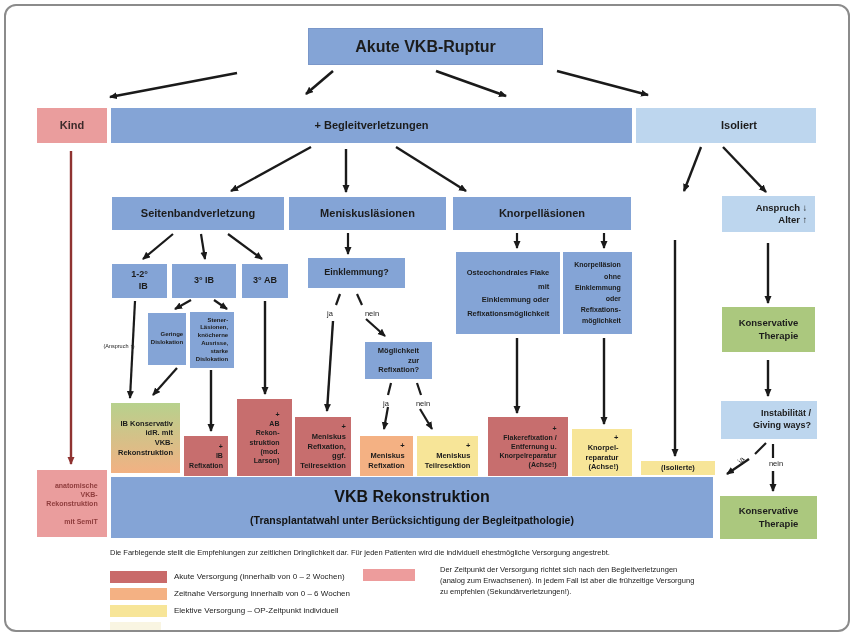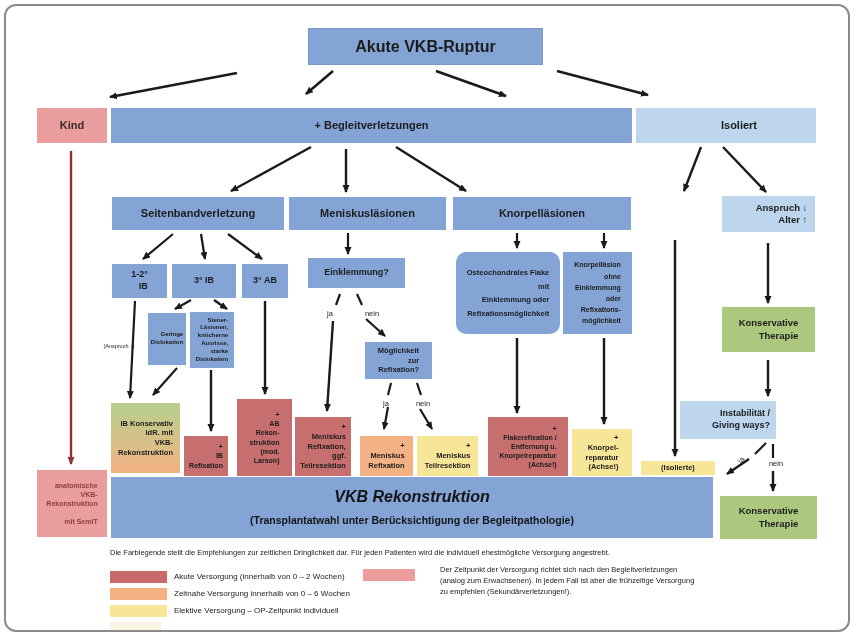--- a/index.html
+++ b/index.html
@@ -25,28 +25,28 @@
   .green     { background:#abc87e; }
   .gradient  { background:linear-gradient(180deg,#b7d18d 0%, #f2b183 100%); }
   .titlebox  { border:1px solid #7a97c9; }
   .fs6  { font-size:6px;   line-height:1.3; }
   .fs7  { font-size:7px;   line-height:1.3; }
   .fs75 { font-size:7.5px; line-height:1.3; }
   .fs9  { font-size:9px;   line-height:1.3; }
   .fs95 { font-size:9.5px; line-height:1.3; }
   .fs11 { font-size:11px; }
   .fs16 { font-size:16px; }
-  .lh18 { line-height:1.8;border-radius:10px; }
+  .lh18 { line-height:1.8; }
   .lh16 { line-height:1.6; }
 
   .darkredtext { color:#8f3d3d; }
   .kindtext    { color:#3c2a2a; }
 
   .vkb-inner { display:flex; flex-direction:column; gap:7px; align-items:center; }
-  .vkb-title { font-size:16px; font-weight:700; color:#141414;font-style:italic; }
+  .vkb-title { font-size:16px; font-weight:700; color:#141414; }
   .vkb-sub   { font-size:10.5px; font-weight:700; color:#141414; }
 
   .elabel {
     position:absolute; z-index:4; font-size:7.5px; color:#222;
     transform:translate(-50%,-50%); white-space:nowrap; font-weight:400;
   }
   .elabel.rot  { transform:translate(-50%,-50%) rotate(-52deg); }
   .elabel.note { font-size:5.5px; }
 
   .legend-intro { position:absolute; left:110px; top:548px; width:660px; font-size:7.5px; color:#222; z-index:2; }
@@ -194,21 +194,21 @@
 Knorpelreparatur
 (Achse!)</div>
   <div class="box yellow fs75" style="left:572px;top:429px;width:60px;height:47px">+
 Knorpel-
 reparatur
 (Achse!)</div>
   <div class="box yellow fs75" style="left:641px;top:461px;width:74px;height:14px">(Isolierte)</div>
 
   <div class="box green fs95" style="left:722px;top:307px;width:93px;height:45px">Konservative
 Therapie</div>
-  <div class="box lightblue fs9" style="left:680px;top:401px;width:96px;height:38px">Instabilität /
+  <div class="box lightblue fs9" style="left:721px;top:401px;width:96px;height:38px">Instabilität /
 Giving ways?</div>
   <div class="box green fs95" style="left:720px;top:496px;width:97px;height:43px">Konservative
 Therapie</div>
 
   <div class="box blue" style="left:111px;top:477px;width:602px;height:61px">
     <div class="vkb-inner">
       <div class="vkb-title">VKB Rekonstruktion</div>
       <div class="vkb-sub">(Transplantatwahl unter Berücksichtigung der Begleitpathologie)</div>
     </div>
   </div>

